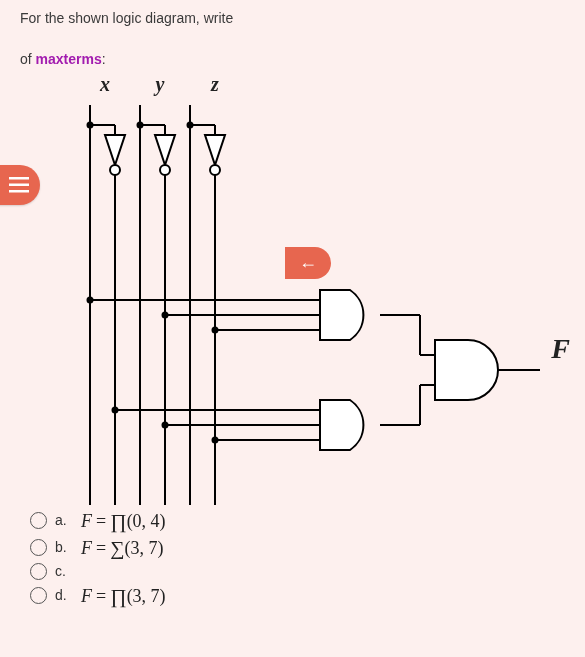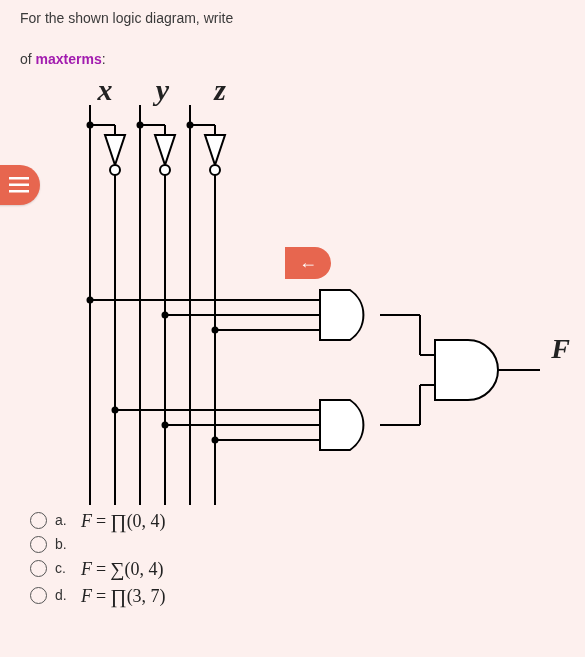--- a/index.html
+++ b/index.html
@@ -27,21 +27,21 @@
     margin: 4px 12px 8px 50px;
     width: 490px;
     height: 420px;
     position: relative;
   }
   .input-labels {
     position: absolute;
     top: -2px;
     left: 30px;
     font-family: "Times New Roman", serif;
-    font-size: 30px;
+    font-size: 20px;
     font-weight: 600;
     font-style: italic;
   }
   .input-labels span { display: inline-block; width: 50px; text-align: center; }
   .output-label {
     position: absolute;
     right: -30px;
     top: 258px;
     font-family: "Times New Roman", serif;
     font-size: 28px;
@@ -198,27 +198,27 @@
   <div class="opt">
     <span class="radio"></span>
     <span class="letter">a.</span>
     <span class="formula">
       <span class="func">F</span><span class="eq">=</span><span class="op">∏</span><span class="args">(0, 4)</span>
     </span>
   </div>
   <div class="opt">
     <span class="radio"></span>
     <span class="letter">b.</span>
+    <span class="formula">
+      <span class="func">F</span><span class="eq">=</span><span class="op">∑</span><span class="args">(3, 7)</span>
+    </span>
   </div>
   <div class="opt">
     <span class="radio"></span>
     <span class="letter">c.</span>
-    <span class="formula">
-      <span class="func">F</span><span class="eq">=</span><span class="op">∑</span><span class="args">(0, 4)</span>
-    </span>
   </div>
   <div class="opt">
     <span class="radio"></span>
     <span class="letter">d.</span>
     <span class="formula">
       <span class="func">F</span><span class="eq">=</span><span class="op">∏</span><span class="args">(3, 7)</span>
     </span>
   </div>
 </div>
 

